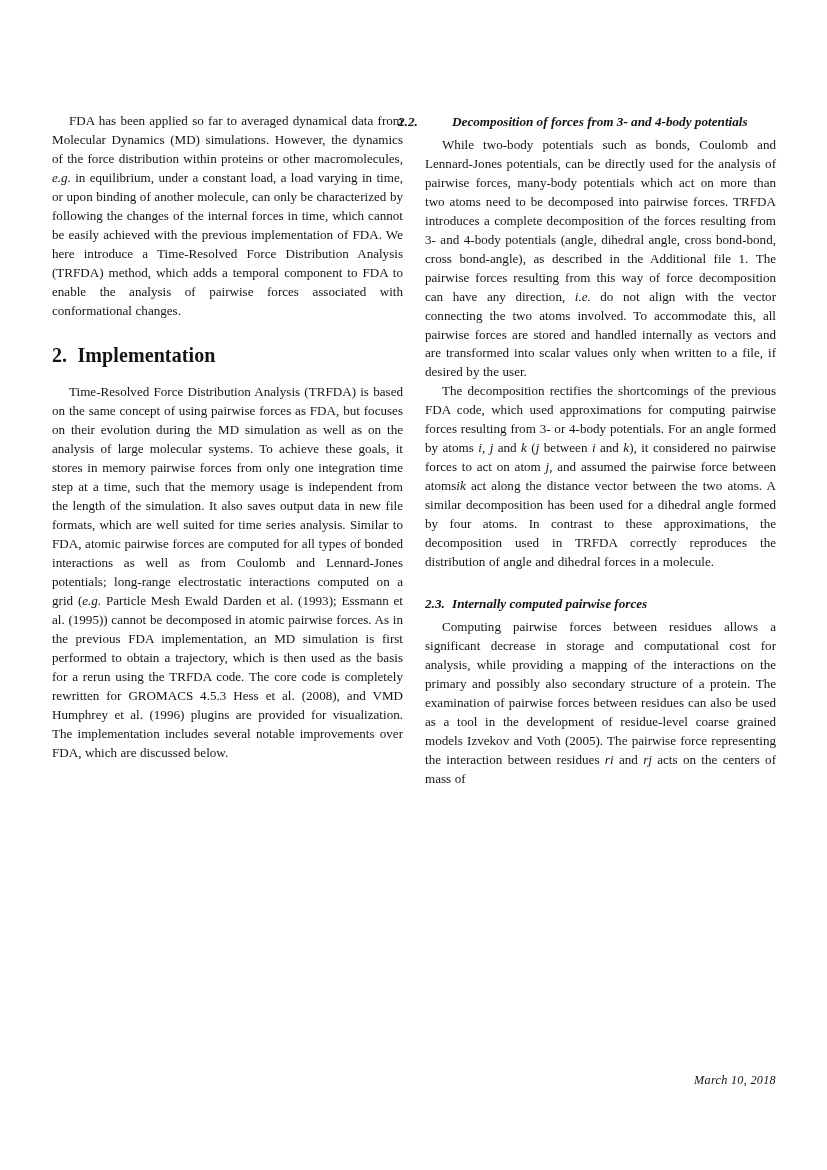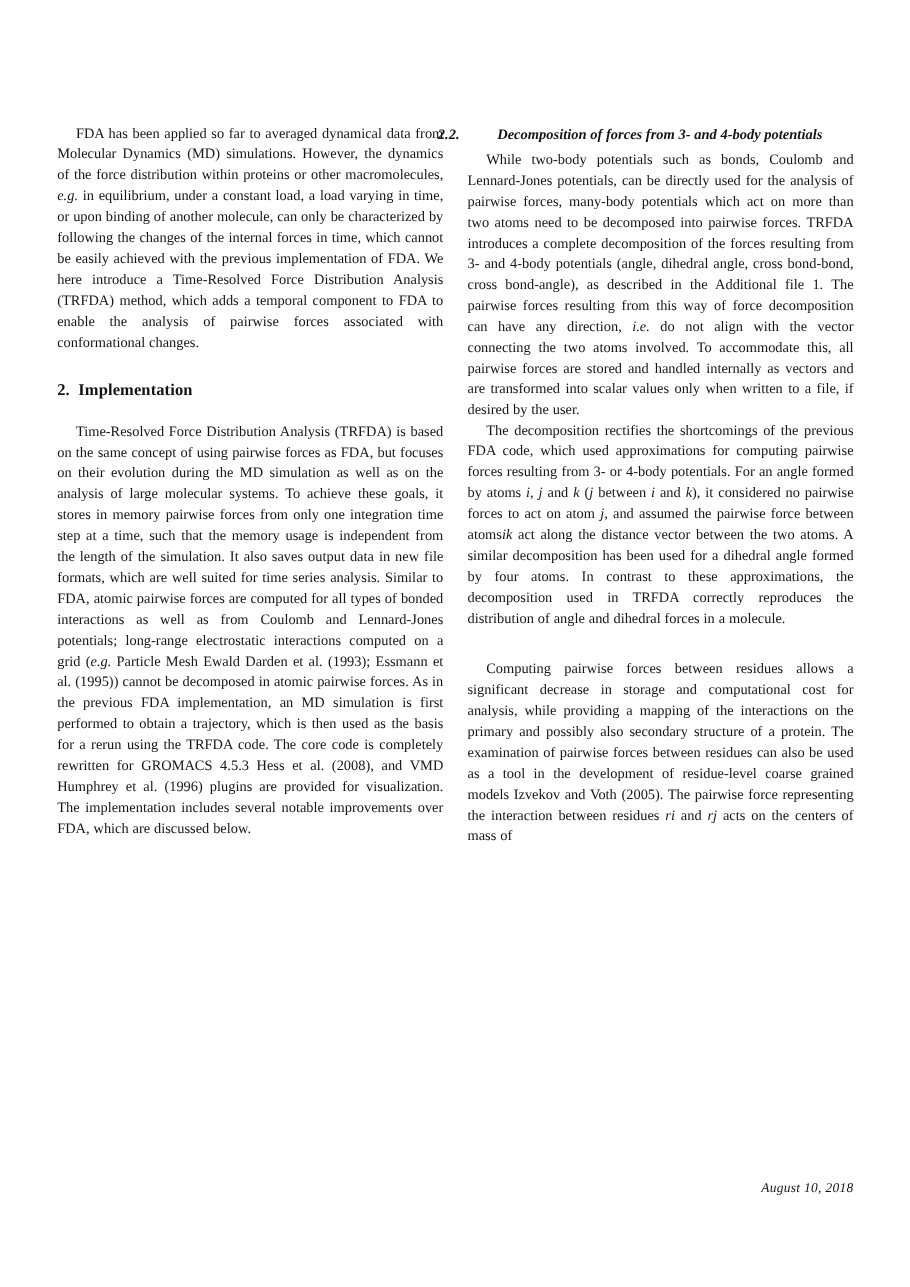--- a/index.html
+++ b/index.html
@@ -46,21 +46,21 @@
     text-justify: inter-word;
     font-size: 13.1px;
     line-height: 18.95px;
     text-indent: 17px;
     hyphens: manual;
     word-spacing: 0.02em;
   }
 
   h2.section {
     margin: 0;
-    font-size: 15px;
+    font-size: 20px;
     font-weight: bold;
     line-height: 19px;
     letter-spacing: 0.1px;
   }
 
   h3.subsection {
     margin: 0;
     font-size: 13.2px;
     font-weight: bold;
     font-style: italic;
@@ -128,23 +128,24 @@
       <h3 class="subsection wrap"><span class="num">2.2.</span><span class="body">Decomposition of forces from 3- and 4-body potentials</span></h3>
 
       <div class="sp-sub-after"></div>
 
       <p class="para"><span>While two-body potentials such as bonds, Coulomb and Lennard-Jones potentials, can be directly used for the analysis of pairwise forces, many-body potentials which act on more than two atoms need to be decomposed into pairwise forces. TRFDA introduces a complete decomposition of the forces resulting from 3- and 4-body potentials (angle, dihedral angle, cross bond-bond, cross bond-angle), as described in the Additional file 1. The pairwise forces resulting from this way of force decomposition can have any direction, </span><span class="it">i.e.</span><span> do not align with the vector connecting the two atoms involved. To accommodate this, all pairwise forces are stored and handled internally as vectors and are transformed into scalar values only when written to a file, if desired by the user.</span></p>
 
       <p class="para"><span>The decomposition rectifies the shortcomings of the previous FDA code, which used approximations for computing pairwise forces resulting from 3- or 4-body potentials. For an angle formed by atoms </span><span class="it">i</span><span>, </span><span class="it">j</span><span> and </span><span class="it">k</span><span> (</span><span class="it">j</span><span> between </span><span class="it">i</span><span> and </span><span class="it">k</span><span>), it considered no pairwise forces to act on atom </span><span class="it">j</span><span>, and assumed the pairwise force between atoms</span><span class="it">ik</span><span> act along the distance vector between the two atoms. A similar decomposition has been used for a dihedral angle formed by four atoms. In contrast to these approximations, the decomposition used in TRFDA correctly reproduces the distribution of angle and dihedral forces in a molecule.</span></p>
 
       <div class="sp-sub-before"></div>
 
+      <h3 class="subsection"><span class="num">2.3.</span><span>Internally computed pairwise forces</span></h3>
 
       <div class="sp-sub-after"></div>
 
       <p class="para"><span>Computing pairwise forces between residues allows a significant decrease in storage and computational cost for analysis, while providing a mapping of the interactions on the primary and possibly also secondary structure of a protein. The examination of pairwise forces between residues can also be used as a tool in the development of residue-level coarse grained models Izvekov and Voth (2005). The pairwise force representing the interaction between residues </span><span class="it">ri</span><span> and </span><span class="it">rj</span><span> acts on the centers of mass of</span></p>
 
     </div>
   </div>
 
-  <div class="footer">August 10, 2018</div>
+  <div class="footer">March 10, 2018</div>
 
 </div>
 
 </body></html>

